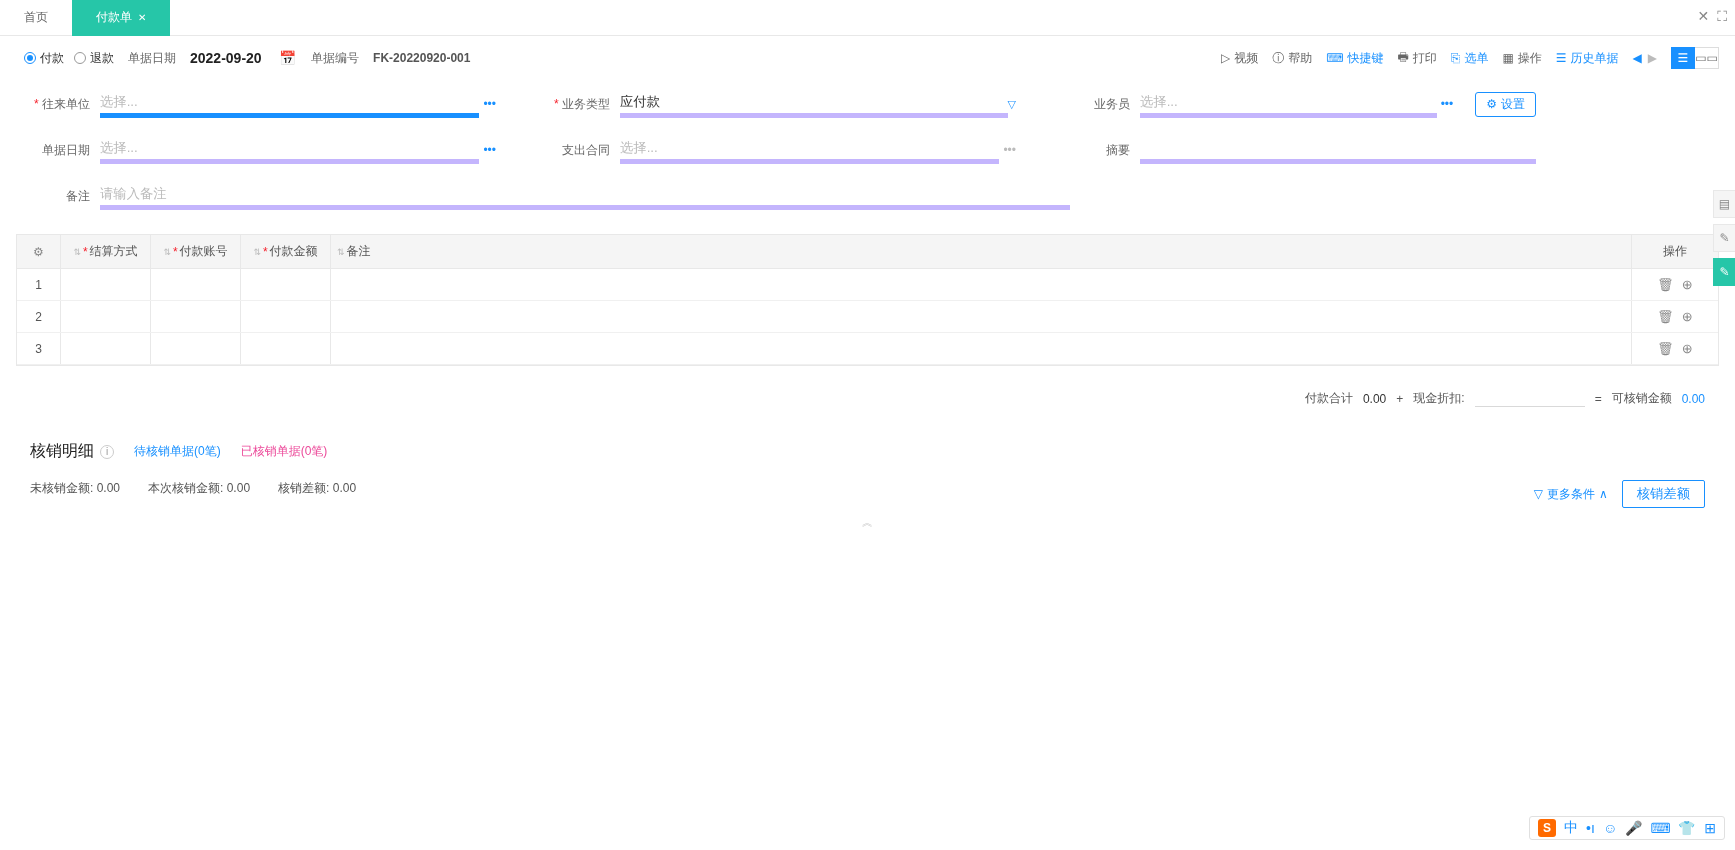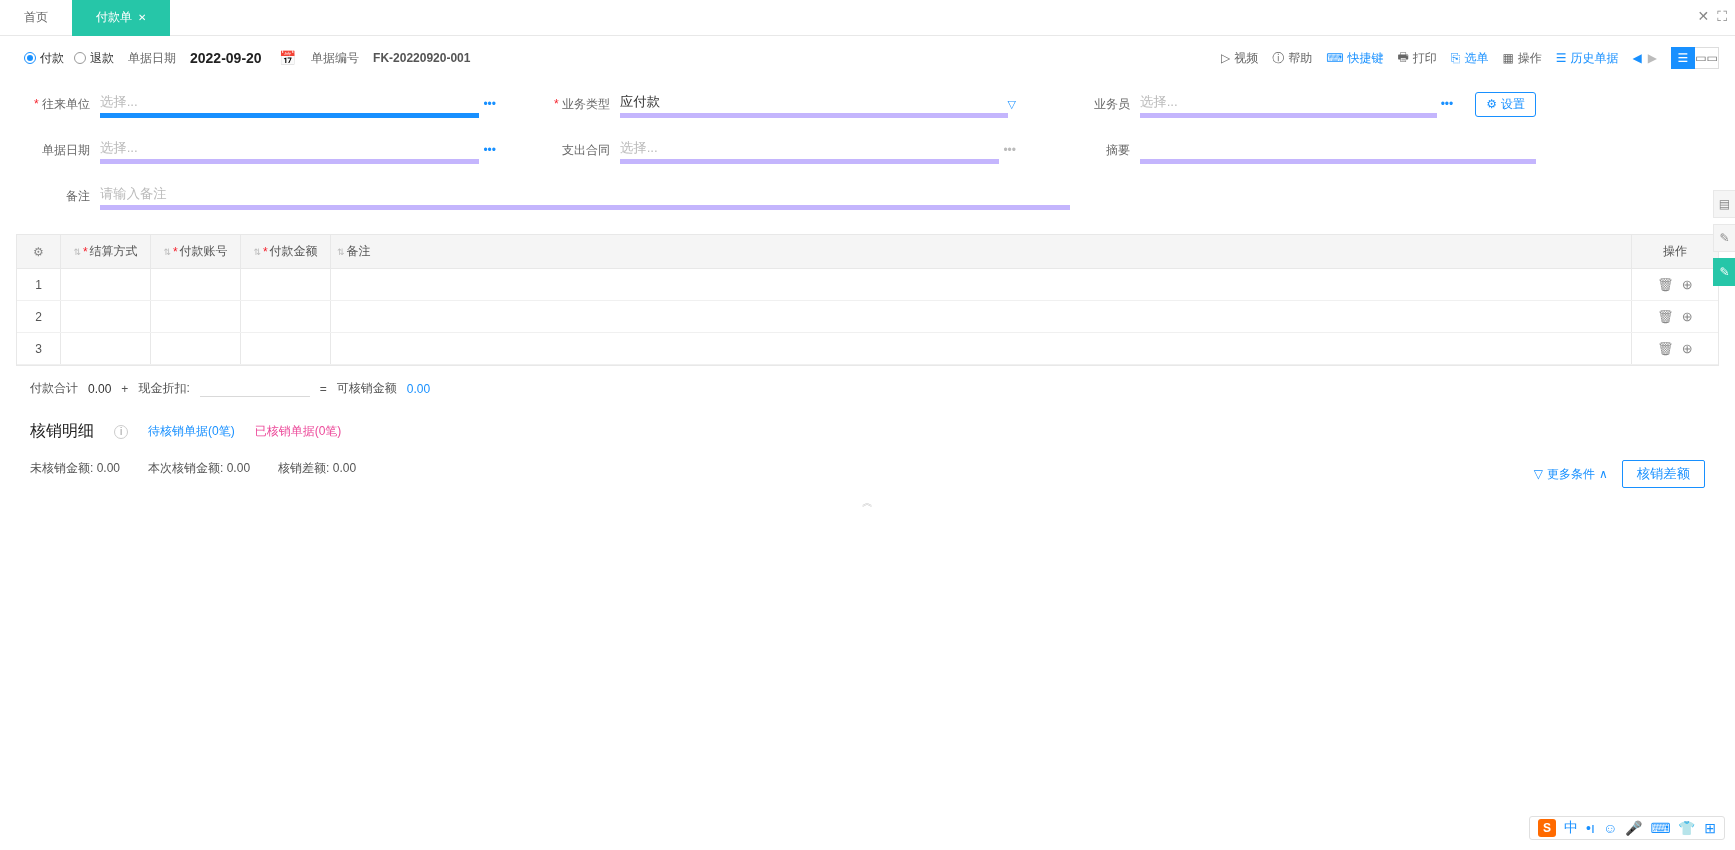--- a/index.html
+++ b/index.html
@@ -61,28 +61,28 @@
 .c-set { width: 90px; }
 .c-acc { width: 90px; }
 .c-amt { width: 90px; }
 .c-note { flex: 1; justify-content: flex-start; }
 .c-act { width: 86px; border-right: none; }
 .sort { color: #bbb; font-size: 9px; margin-right: 2px; }
 .gear { color: #888; }
 .row-act { color: #888; cursor: pointer; margin: 0 4px; font-size: 13px; }
 
 
-.totals { display: flex; align-items: center; gap: 10px; padding: 14px 30px; color: #555; }
+.totals { display: flex; justify-content: flex-end; align-items: center; gap: 10px; padding: 24px 30px; color: #555; }
 .totals .amt { color: #1890ff; }
 .disc-input { border: none; border-bottom: 1px solid #d9d9d9; width: 110px; background: transparent; outline: none; }
 
 
 .writeoff { padding: 10px 30px; }
 .wo-head { display: flex; align-items: center; gap: 20px; }
-.wo-title { font-size: 16px; color: #222; display: flex; align-items: center; gap: 20px; }
+.wo-title { font-size: 16px; color: #222; display: flex; align-items: center; gap: 6px; }
 .info-icon { border: 1px solid #ccc; border-radius: 50%; width: 14px; height: 14px; display: inline-flex; align-items: center; justify-content: center; font-size: 10px; color: #999; }
 .wo-tab { color: #ec4899; cursor: pointer; }
 .wo-tab.active { color: #1890ff; }
 .wo-stats { display: flex; gap: 28px; padding: 18px 0; color: #555; position: relative; }
 .wo-right { position: absolute; right: 0; display: flex; gap: 14px; align-items: center; }
 .more-cond { color: #1890ff; cursor: pointer; display: flex; align-items: center; gap: 4px; }
 .auto-btn { border: 1px solid #1890ff; color: #1890ff; padding: 4px 14px; background: #fff; cursor: pointer; border-radius: 2px; }
 .collapse-chev { text-align: center; color: #ccc; font-size: 11px; }
 
 

